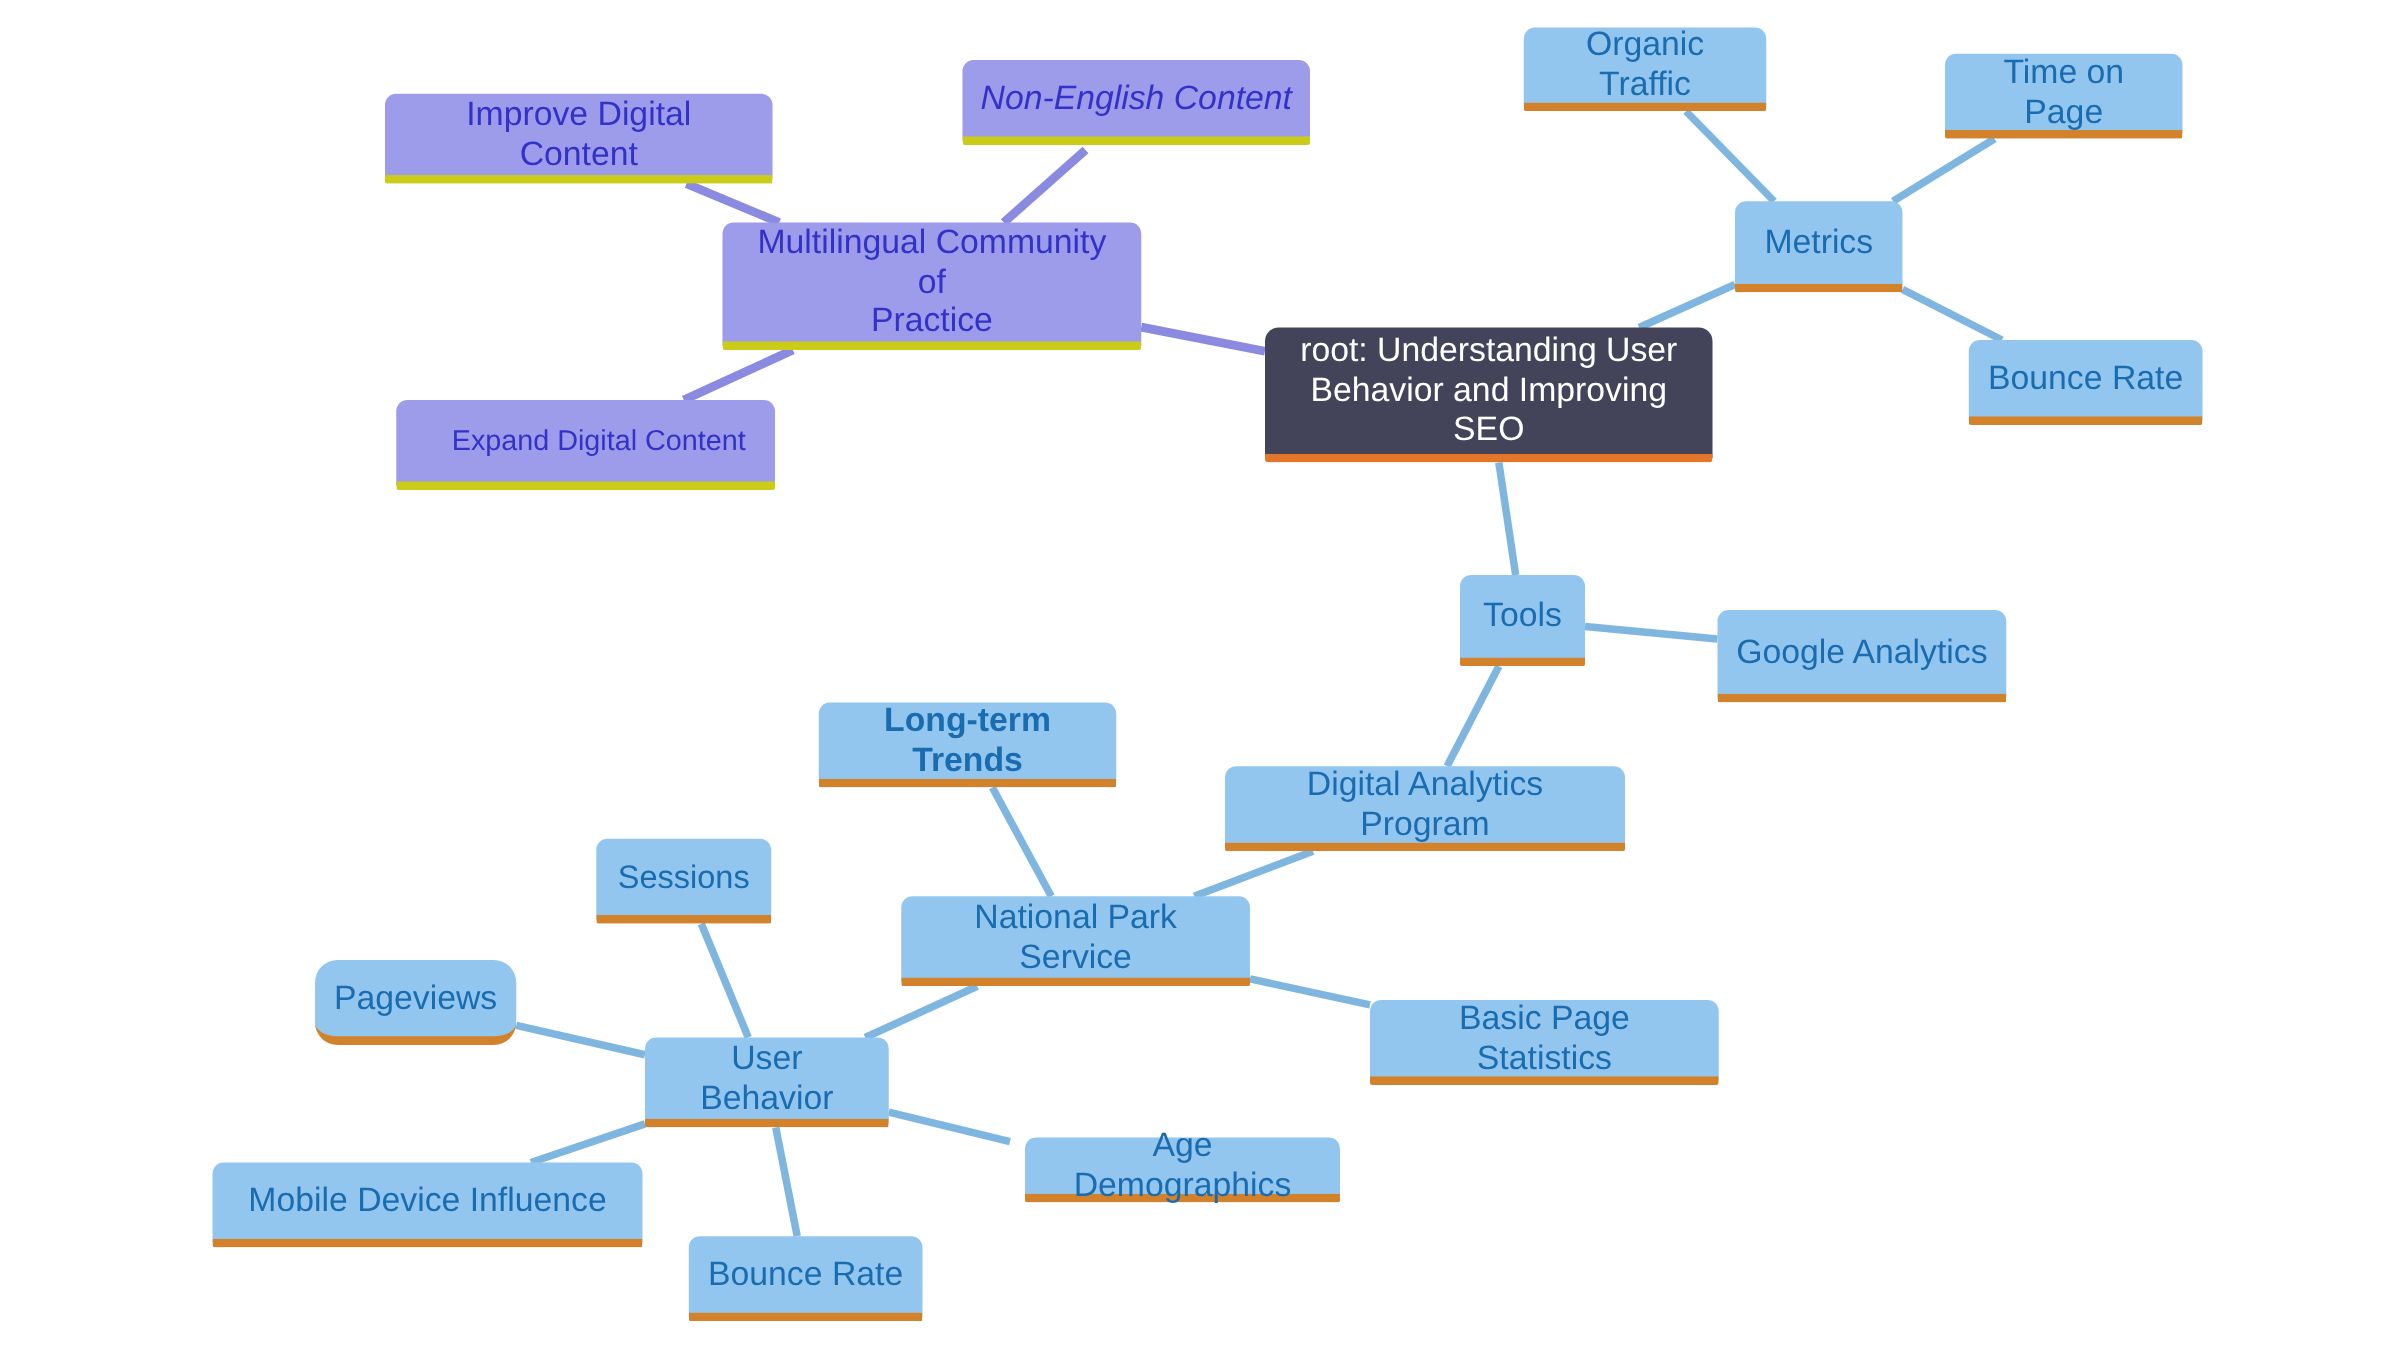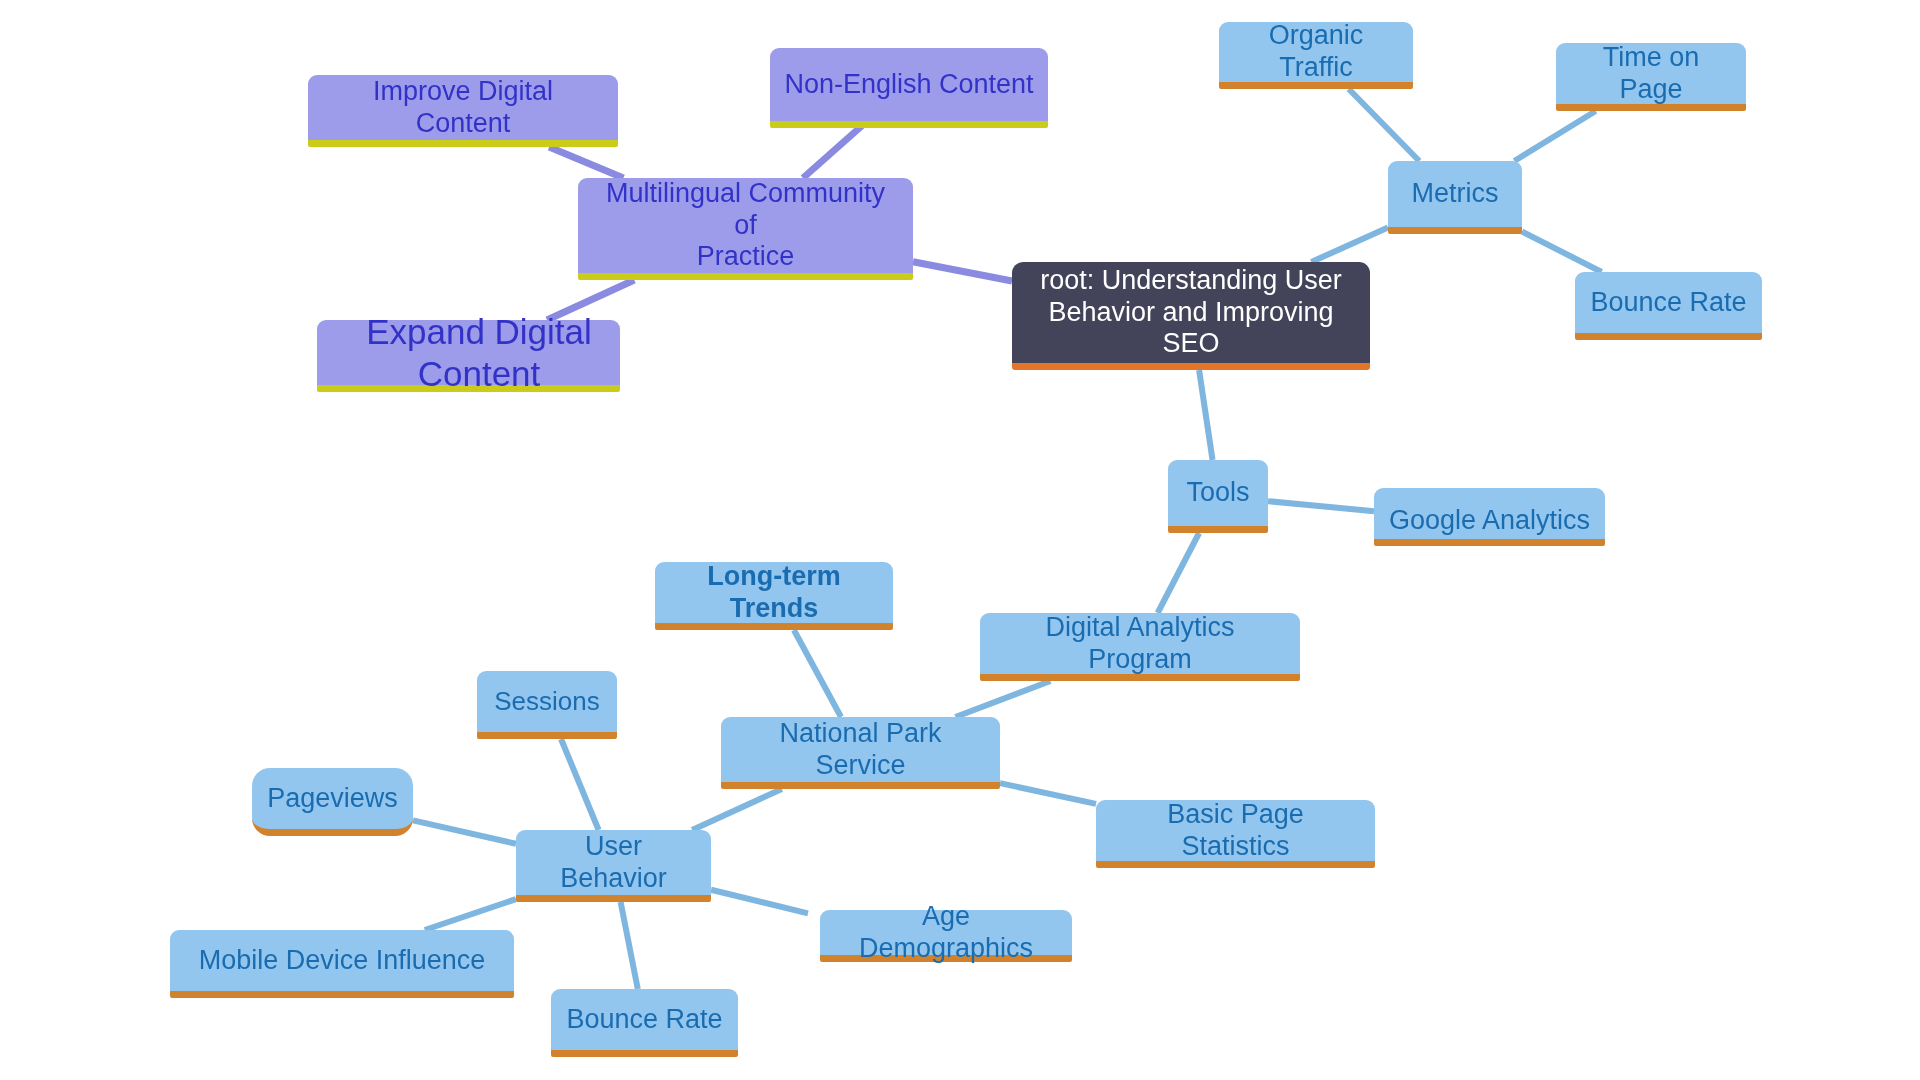--- a/index.html
+++ b/index.html
@@ -82,30 +82,30 @@
       <line x1="634.2637795275591" y1="280" x2="547.0196850393701" y2="320" stroke="#8a8ae0" stroke-width="7" stroke-linecap="butt"></line>
     </svg>
   <div id="node-layer">
       <div class="node root" style="left: 1012px; top: 262px; width: 358px; height: 108px; font-size: 27px;"><span class="node-label">root: Understanding User
 Behavior and Improving SEO</span></div>
       <div class="node blue" style="left: 1388px; top: 161px; width: 134px; height: 73px; font-size: 27px;"><span class="node-label">Metrics</span></div>
       <div class="node blue" style="left: 1219px; top: 22px; width: 194px; height: 67px; font-size: 27px;"><span class="node-label">Organic Traffic</span></div>
       <div class="node blue" style="left: 1556px; top: 43px; width: 190px; height: 68px; font-size: 27px;"><span class="node-label">Time on Page</span></div>
       <div class="node blue" style="left: 1575px; top: 272px; width: 187px; height: 68px; font-size: 27px;"><span class="node-label">Bounce Rate</span></div>
       <div class="node blue" style="left: 1168px; top: 460px; width: 100px; height: 73px; font-size: 27px; justify-content: center;"><span class="node-label">Tools</span></div>
-      <div class="node blue" style="left: 1374px; top: 488px; width: 231px; height: 58px; font-size: 27px; align-items: flex-end;"><span class="node-label">Google Analytics</span></div>
+      <div class="node blue" style="left: 1374px; top: 488px; width: 231px; height: 74px; font-size: 27px;"><span class="node-label">Google Analytics</span></div>
       <div class="node blue" style="left: 980px; top: 613px; width: 320px; height: 68px; font-size: 27px;"><span class="node-label">Digital Analytics Program</span></div>
       <div class="node blue" style="left: 721px; top: 717px; width: 279px; height: 72px; font-size: 27px;"><span class="node-label">National Park Service</span></div>
       <div class="node blue" style="left: 655px; top: 562px; width: 238px; height: 68px; font-size: 27px; font-weight: bold;"><span class="node-label">Long-term Trends</span></div>
       <div class="node blue" style="left: 1096px; top: 800px; width: 279px; height: 68px; font-size: 27px;"><span class="node-label">Basic Page Statistics</span></div>
       <div class="node blue" style="left: 516px; top: 830px; width: 195px; height: 72px; font-size: 27px;"><span class="node-label">User Behavior</span></div>
       <div class="node blue" style="left: 477px; top: 671px; width: 140px; height: 68px; font-size: 26px;"><span class="node-label">Sessions</span></div>
       <div class="node blue" style="left: 252px; top: 768px; width: 161px; height: 68px; font-size: 27px; border-radius: 18px;"><span class="node-label">Pageviews</span></div>
       <div class="node blue" style="left: 170px; top: 930px; width: 344px; height: 68px; font-size: 27px;"><span class="node-label">Mobile Device Influence</span></div>
       <div class="node blue" style="left: 551px; top: 989px; width: 187px; height: 68px; font-size: 27px;"><span class="node-label">Bounce Rate</span></div>
       <div class="node blue" style="left: 808px; top: 910px; width: 252px; height: 52px; font-size: 27px; margin-left: 12px;"><span class="node-label">Age Demographics</span></div>
       <div class="node purple" style="left: 578px; top: 178px; width: 335px; height: 102px; font-size: 27px;"><span class="node-label">Multilingual Community of
 Practice</span></div>
       <div class="node purple" style="left: 308px; top: 75px; width: 310px; height: 72px; font-size: 27px;"><span class="node-label">Improve Digital Content</span></div>
-      <div class="node purple" style="left: 770px; top: 48px; width: 278px; height: 80px; font-size: 27px;"><span class="node-label">Non-English Content</span></div>
-      <div class="node purple" style="left: 317px; top: 320px; width: 303px; height: 72px; font-size: 35px; padding-left: 35px;"><span class="node-label">Expand Digital Content</span></div>
+      <div class="node purple" style="left: 770px; top: 48px; width: 278px; height: 68px; font-size: 27px; font-style: italic;"><span class="node-label">Non-English Content</span></div>
+      <div class="node purple" style="left: 317px; top: 320px; width: 303px; height: 72px; font-size: 23px; padding-left: 35px;"><span class="node-label">Expand Digital Content</span></div>
     </div>
 </div>
 
 </body></html>

